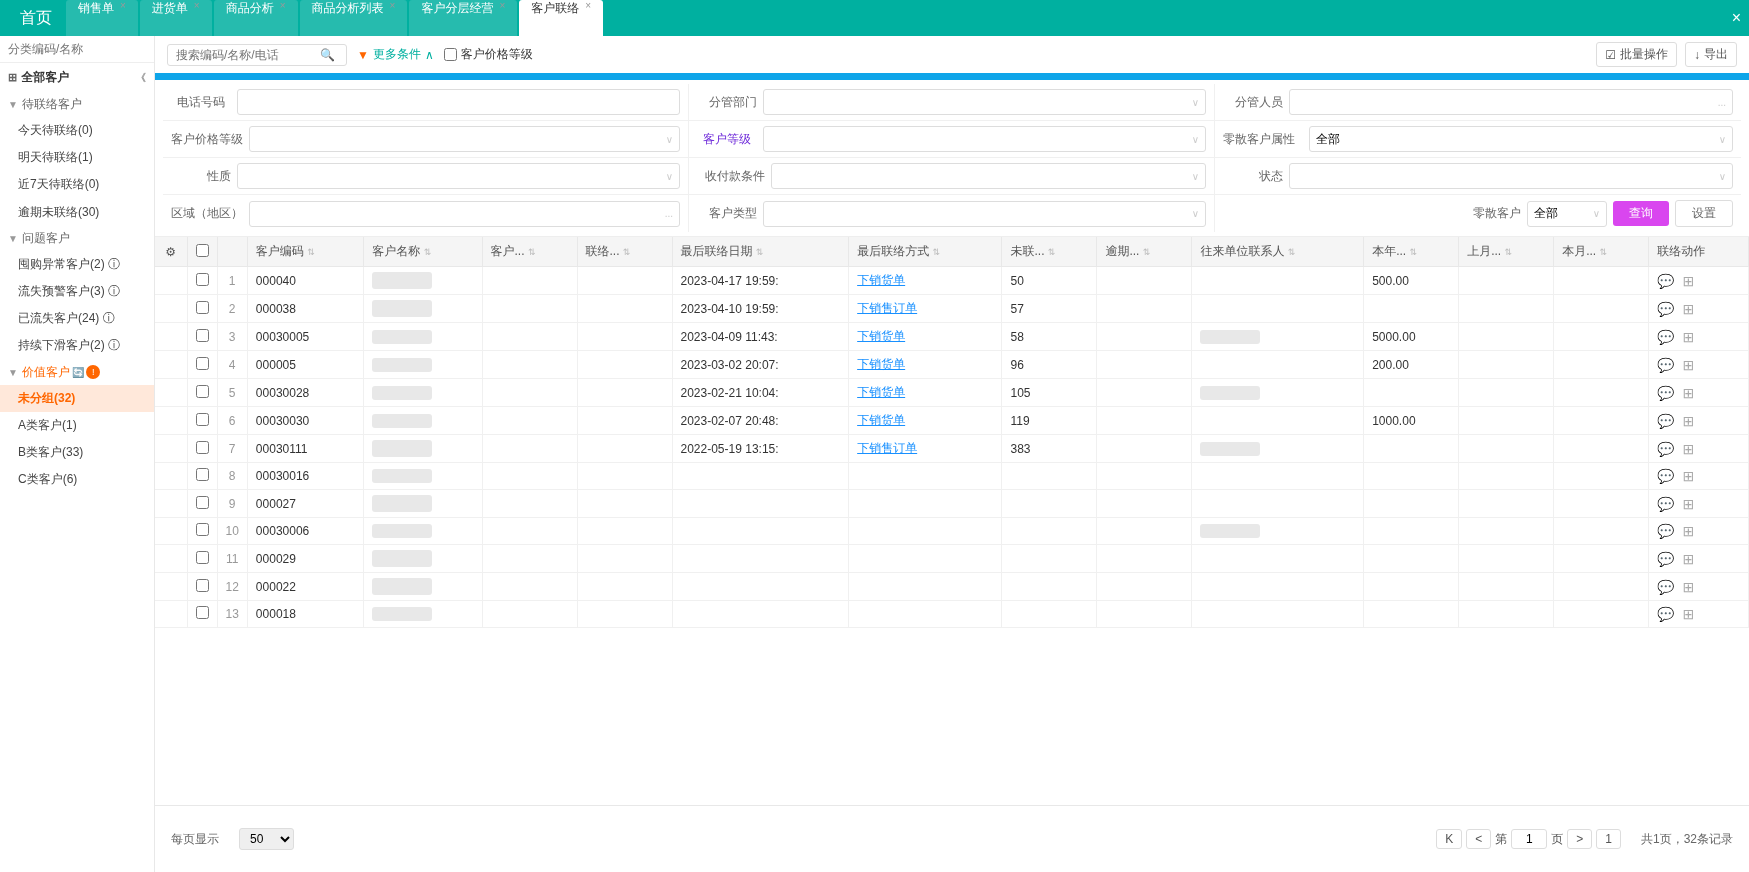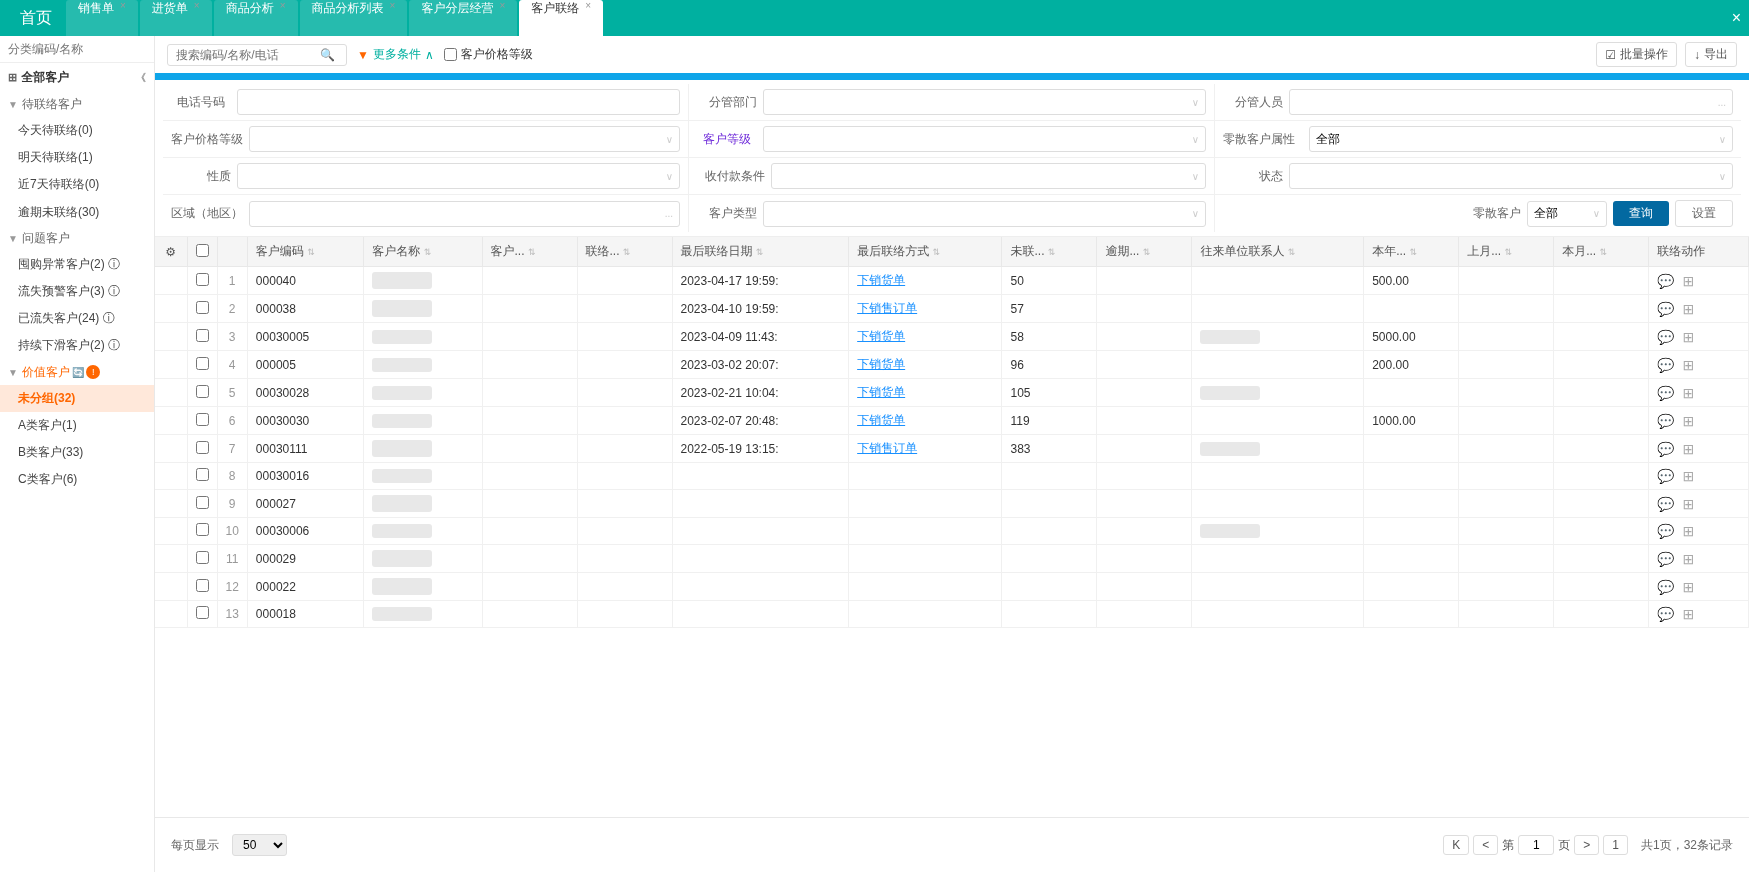--- a/index.html
+++ b/index.html
@@ -37,38 +37,38 @@
     .content { flex: 1; display: flex; flex-direction: column; overflow: hidden; }
 
     
     .filter-bar { background: white; padding: 6px 12px; border-bottom: 7px solid #0ea5e9; display: flex; align-items: center; gap: 10px; flex-shrink: 0; }
     .filter-search { display: flex; align-items: center; border: 1px solid #ddd; border-radius: 3px; padding: 3px 8px; gap: 4px; width: 180px; }
     .filter-search input { border: none; outline: none; font-size: 12px; width: 130px; }
     .filter-btn { display: flex; align-items: center; gap: 4px; color: #00b0a0; cursor: pointer; font-size: 12px; }
     .filter-checkbox { display: flex; align-items: center; gap: 4px; color: #333; font-size: 12px; cursor: pointer; }
     .toolbar-right { margin-left: auto; display: flex; gap: 8px; align-items: center; }
     .toolbar-btn { display: flex; align-items: center; gap: 4px; color: #555; font-size: 12px; cursor: pointer; border: 1px solid #ddd; padding: 3px 8px; border-radius: 3px; background: white; }
-    .btn-query { background: #0369a1; color: white; border: none; padding: 4px 16px; border-radius: 3px; cursor: pointer; font-size: 12px; }
+    .btn-query { background: #d946ef; color: white; border: none; padding: 4px 16px; border-radius: 3px; cursor: pointer; font-size: 12px; }
     .btn-reset { background: white; color: #666; border: 1px solid #ddd; padding: 4px 16px; border-radius: 3px; cursor: pointer; font-size: 12px; }
 
     
     .table-area { flex: 1; overflow: auto; background: white; }
     table { width: 100%; border-collapse: collapse; }
     thead tr { background: #f5f5f5; }
     th { padding: 6px 8px; text-align: left; color: #555; font-weight: normal; border-bottom: 1px solid #e8e8e8; border-right: 1px solid #e8e8e8; font-size: 12px; white-space: nowrap; }
     td { padding: 5px 8px; border-bottom: 1px solid #f0f0f0; border-right: 1px solid #f0f0f0; font-size: 12px; color: #333; white-space: nowrap; }
     .th-settings { width: 32px; text-align: center; }
     .row-num { color: #999; text-align: center; width: 30px; }
     .link-text { color: #1890ff; cursor: pointer; text-decoration: underline; }
     .action-icons { display: flex; gap: 8px; align-items: center; }
     .action-icon { color: #aaa; font-size: 14px; cursor: pointer; }
     .blurred { background: #e8e8e8; border-radius: 3px; color: transparent; min-width: 60px; display: inline-block; }
 
     
-    .table-footer { background: white; border-top: 1px solid #e8e8e8; padding: 16px 16px; display: flex; align-items: center; gap: 13px; flex-shrink: 0; font-size: 12px; color: #555; }
+    .table-footer { background: white; border-top: 1px solid #e8e8e8; padding: 22px 16px; display: flex; align-items: center; gap: 20px; flex-shrink: 0; font-size: 12px; color: #555; }
     .page-size-label { color: #666; }
     .page-size-select { border: 1px solid #ddd; border-radius: 3px; padding: 2px 6px; font-size: 12px; }
     .page-nav { display: flex; align-items: center; gap: 4px; margin-left: auto; }
     .page-btn { border: 1px solid #ddd; background: white; padding: 2px 8px; cursor: pointer; border-radius: 3px; font-size: 12px; color: #555; }
     .page-btn:disabled { color: #ccc; cursor: default; }
     .page-input { border: 1px solid #ddd; border-radius: 3px; padding: 2px 6px; width: 36px; text-align: center; font-size: 12px; }
     .total-info { color: #666; }
 
     
     ::-webkit-scrollbar { width: 6px; height: 6px; }

